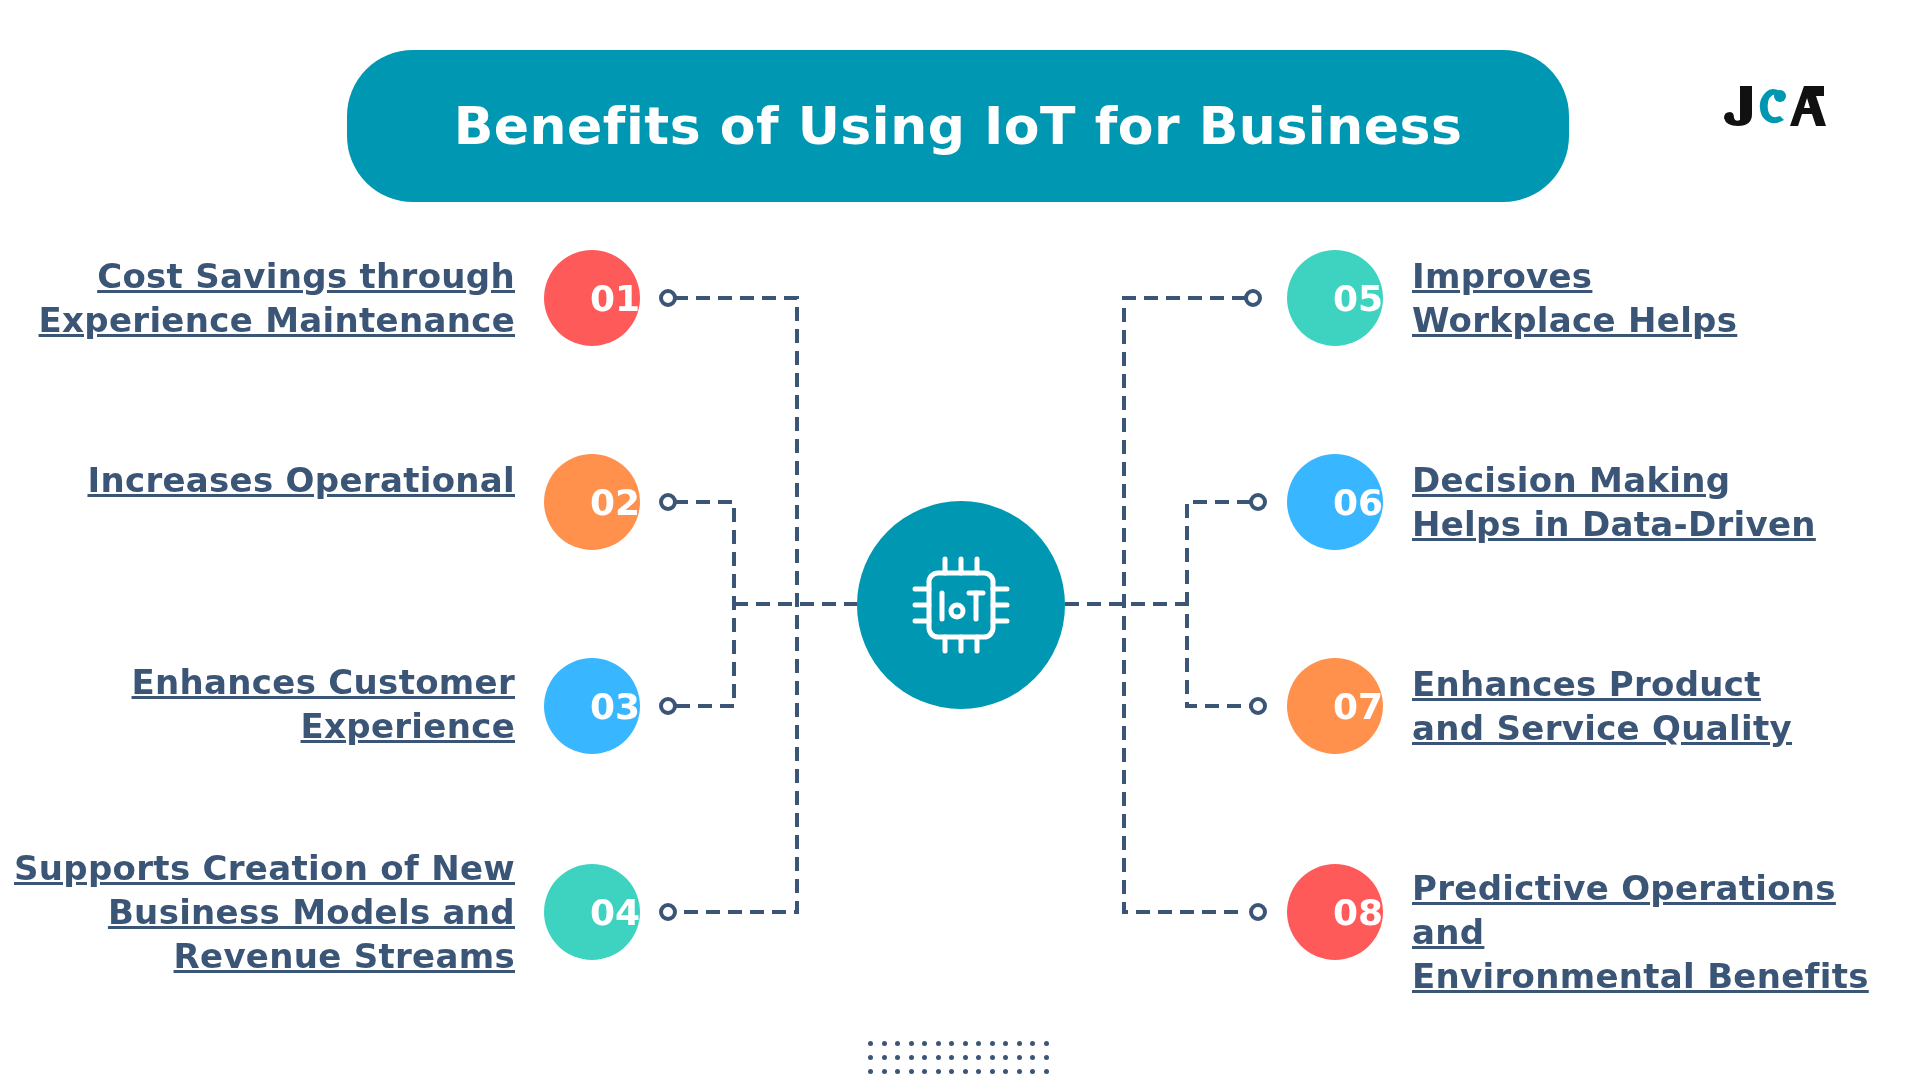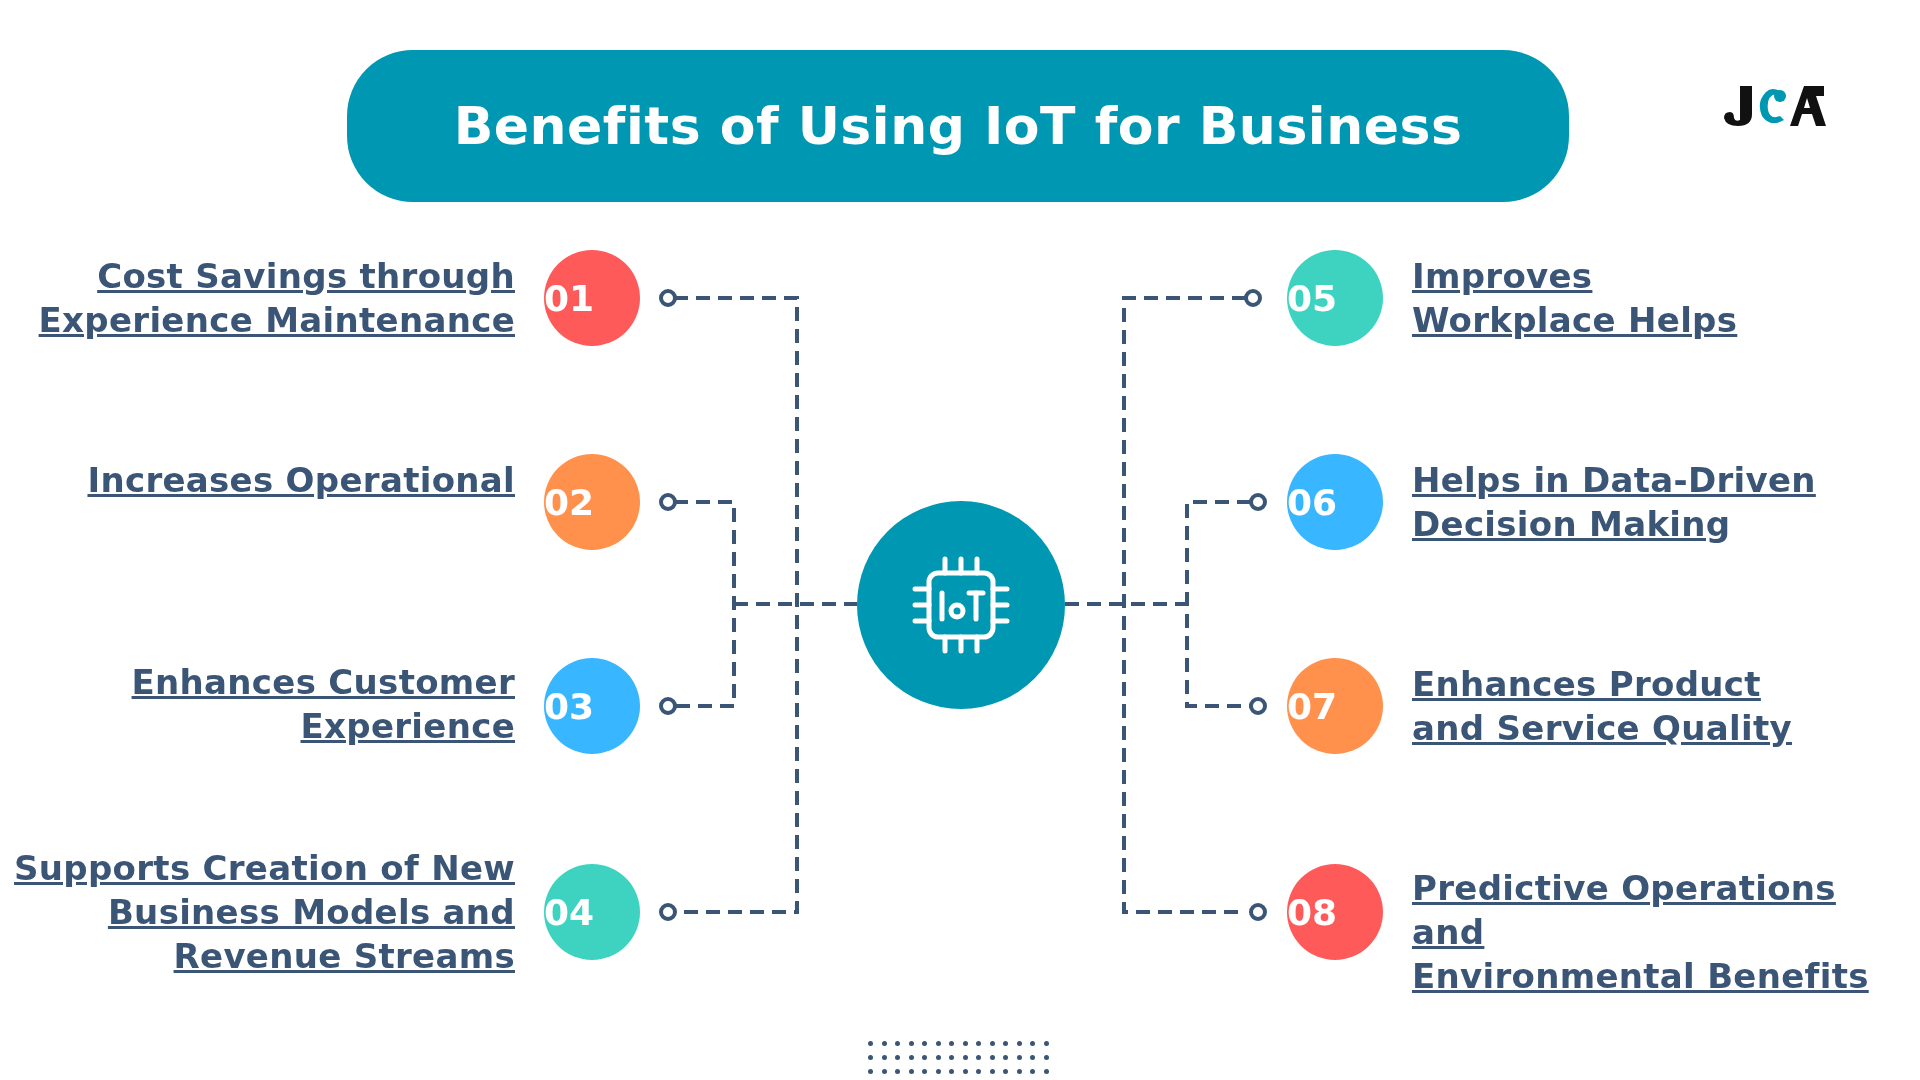--- a/index.html
+++ b/index.html
@@ -4,21 +4,21 @@
 <style>
   html,body{margin:0;padding:0;}
   body{width:1920px;height:1080px;background:#ffffff;position:relative;overflow:hidden;font-family:"DejaVu Sans","Liberation Sans",sans-serif;}
   .title-pill{position:absolute;left:347px;top:50px;width:1222px;height:152px;border-radius:66px;background:#0097b2;display:flex;align-items:center;justify-content:center;}
   .title-pill span{color:#fff;font-weight:bold;font-size:52px;letter-spacing:0.5px;}
   .logo{position:absolute;left:1720px;top:82px;width:110px;height:46px;}
   .svg-lines{position:absolute;left:0;top:0;}
   .label{position:absolute;color:#3b5577;font-weight:bold;font-size:34px;line-height:44px;letter-spacing:0.3px;text-decoration:underline;}
   .label.left{text-align:right;right:1405px;}
   .label.right{text-align:left;left:1412px;}
-  .num{position:absolute;width:96px;height:96px;border-radius:50%;display:flex;align-items:center;justify-content:flex-start;color:#fff;font-weight:bold;font-size:36px;}
+  .num{position:absolute;width:96px;height:96px;border-radius:50%;display:flex;align-items:center;justify-content:flex-end;color:#fff;font-weight:bold;font-size:36px;}
   .center{position:absolute;left:857px;top:501px;width:208px;height:208px;border-radius:50%;background:#0097b2;}
   .dots{position:absolute;left:868px;top:1041px;display:grid;grid-template-columns:repeat(14,13.5px);grid-auto-rows:14px;}
   .dots i{display:block;width:5px;height:5px;border-radius:50%;background:#3b5577;}
 </style>
 </head>
 <body>
 
 <div class="title-pill">
   <span>Benefits of Using IoT for Business</span>
 </div>
@@ -119,22 +119,22 @@
   </div>
 <div class="label right" style="top:254px">
   <div>Improves</div>
   <div>Workplace Helps</div>
 </div>
 
 <div class="num" style="left:1287px;top:454px;background:#38b6ff">
     <span>06</span>
   </div>
 <div class="label right" style="top:458px">
+  <div>Decision Making</div>
   <div>Helps in Data-Driven</div>
-  <div>Decision Making</div>
 </div>
 
 <div class="num" style="left:1287px;top:658px;background:#ff914d">
     <span>07</span>
   </div>
 <div class="label right" style="top:662px">
   <div>Enhances Product</div>
   <div>and Service Quality</div>
 </div>
 

